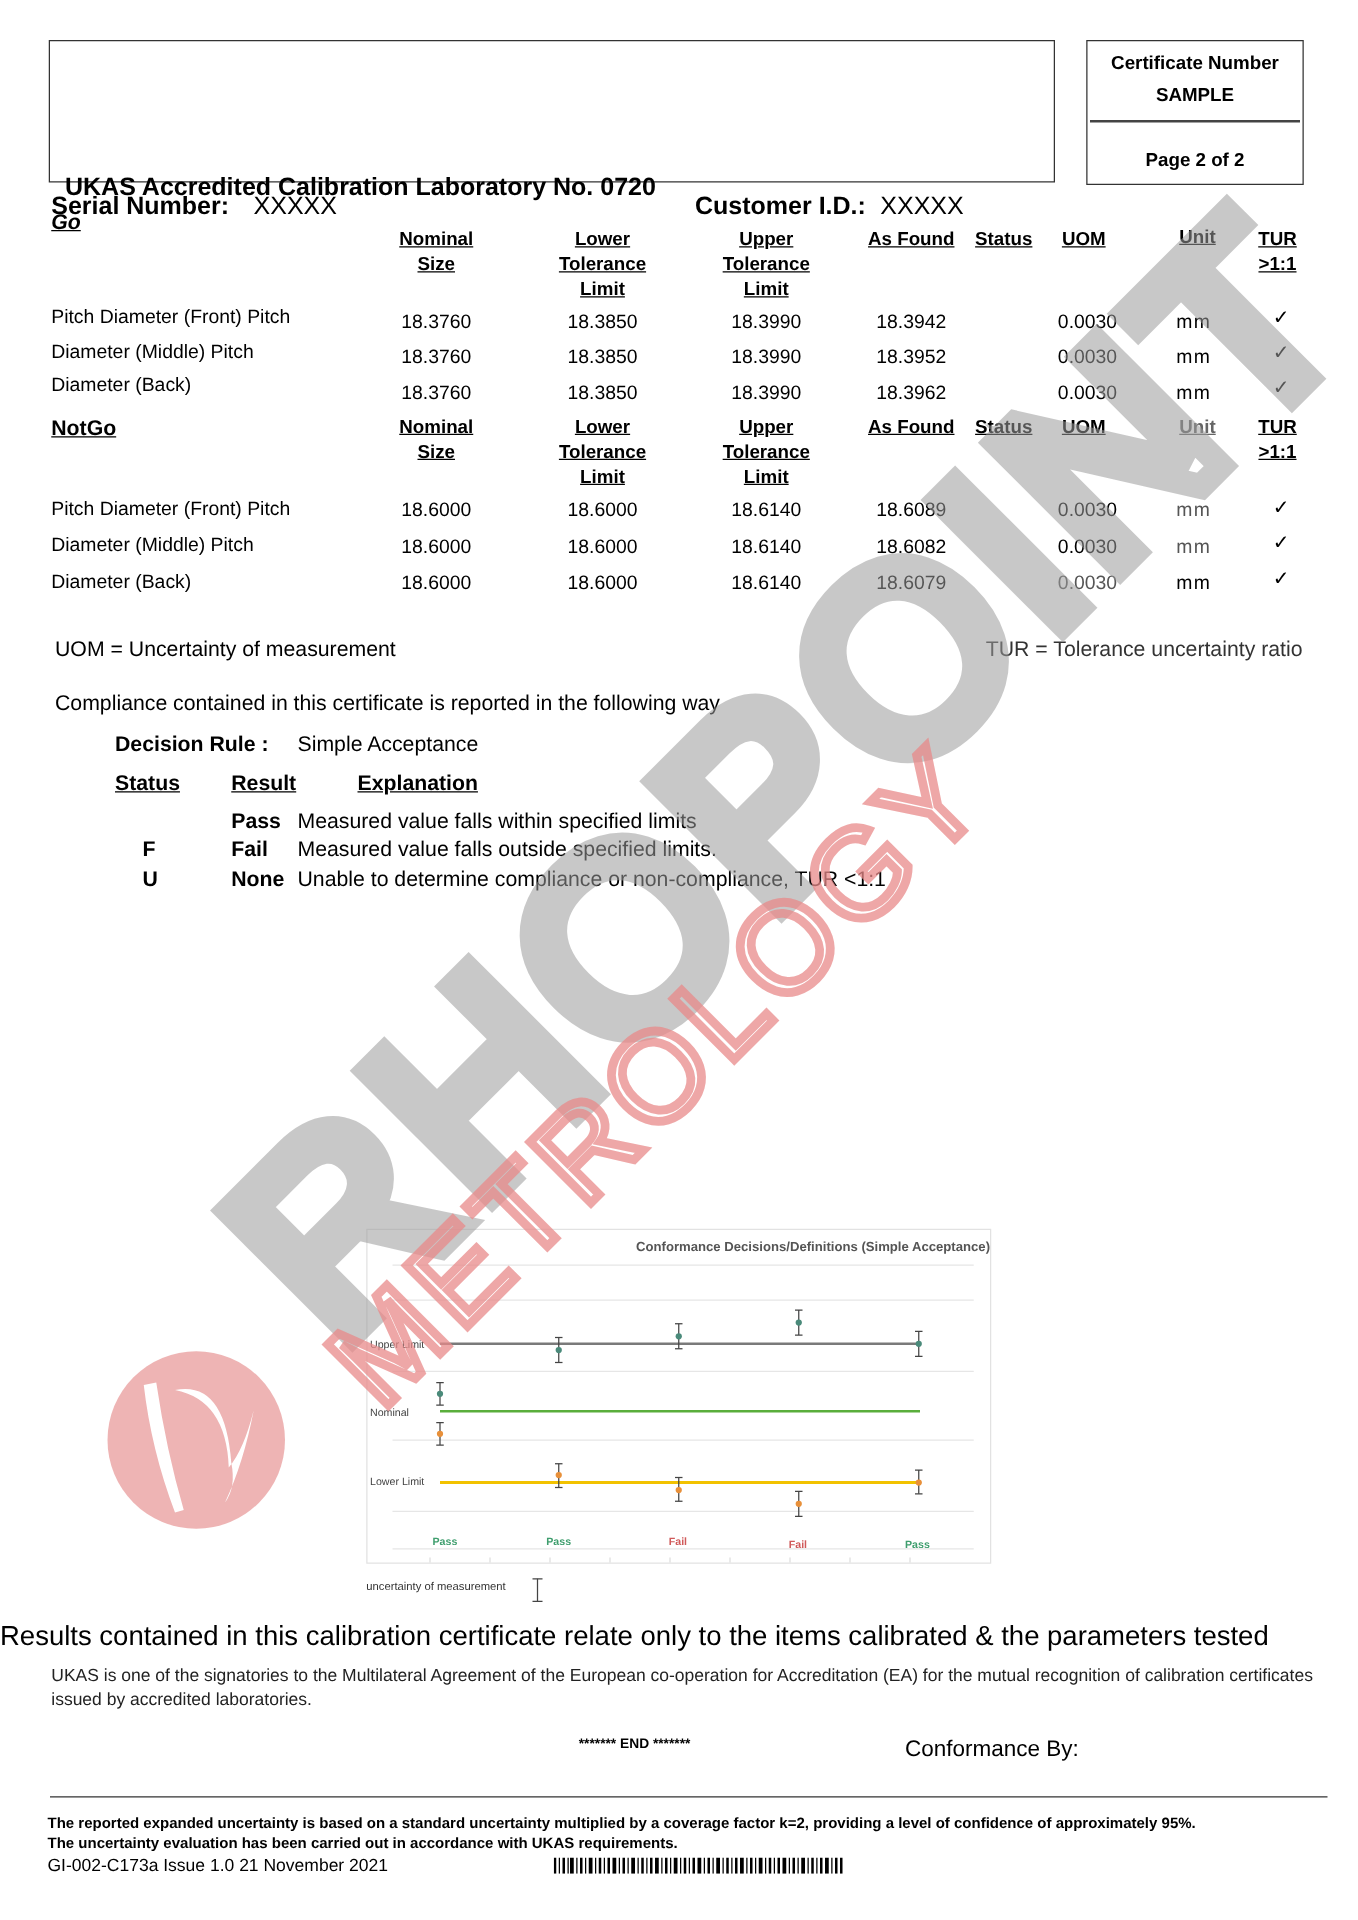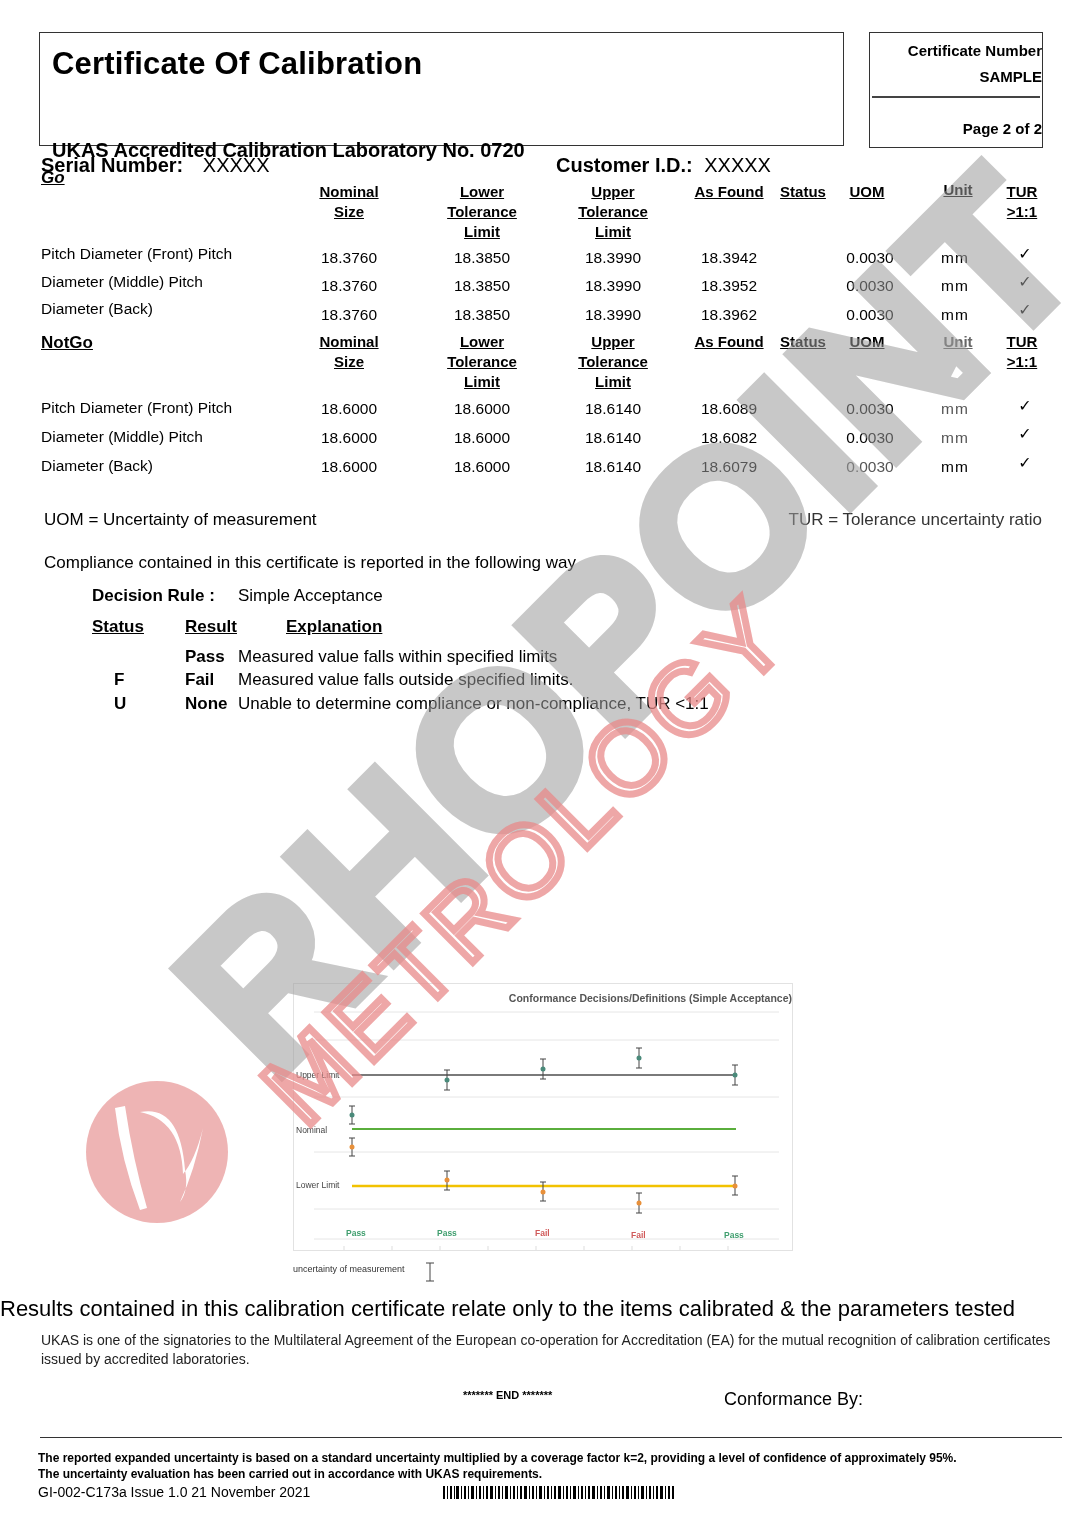--- a/index.html
+++ b/index.html
@@ -3,21 +3,21 @@
 <meta charset="utf-8">
 <style>
   html, body { margin: 0; padding: 0; background: #ffffff; }
   body { width: 1086px; height: 1536px; position: relative; overflow: hidden; font-family: "Liberation Sans", sans-serif; color: #000; }
   .abs { position: absolute; }
 
   
   .title-box { position: absolute; left: 39px; top: 32px; width: 805px; height: 114px; border: 1.5px solid #333; box-sizing: border-box; }
   .title-main { position: absolute; left: 12px; top: 13px; font-size: 31px; font-weight: bold; letter-spacing: 0.2px; }
   .title-sub { position: absolute; left: 12px; top: 80px; font-size: 20px; font-weight: bold; margin-top: 26px; }
-  .cert-box { position: absolute; left: 869px; top: 32px; width: 174px; height: 116px; border: 1.5px solid #333; box-sizing: border-box; text-align: right; }
+  .cert-box { position: absolute; left: 869px; top: 32px; width: 174px; height: 116px; border: 1.5px solid #333; box-sizing: border-box; text-align: center; }
   .cert-label { position: absolute; left: 0; right: 0; top: 9px; font-size: 15px; font-weight: bold; }
   .cert-value { position: absolute; left: 0; right: 0; top: 35px; font-size: 15px; font-weight: bold; }
   .cert-divider { position: absolute; left: 2px; right: 2px; top: 63px; height: 0; border-top: 2px solid #444; }
   .cert-page { position: absolute; left: 0; right: 0; top: 87px; font-size: 15px; font-weight: bold; }
 
   .meta-row { font-size: 20px; }
   .meta-label { font-weight: bold; }
 
   
   .section-title { position: absolute; font-size: 17px; font-weight: bold; text-decoration: underline; }
@@ -40,21 +40,20 @@
 
   .footer-line { position: absolute; left: 40px; top: 1437px; width: 1022px; border-top: 1.5px solid #333; }
 
   
   .wm { position: absolute; pointer-events: none; }
 </style>
 </head>
 <body>
 
 <div class="title-box">
-  <div class="title-main">Certificate Of Calibration</div>
   <div class="title-sub">UKAS Accredited Calibration Laboratory No. 0720</div>
 </div>
 <div class="cert-box">
   <div class="cert-label">Certificate Number</div>
   <div class="cert-value">SAMPLE</div>
   <div class="cert-divider"></div>
   <div class="cert-page">Page 2 of 2</div>
 </div>
 
 <div class="abs meta-row" style="left:41px; top:154px;">

